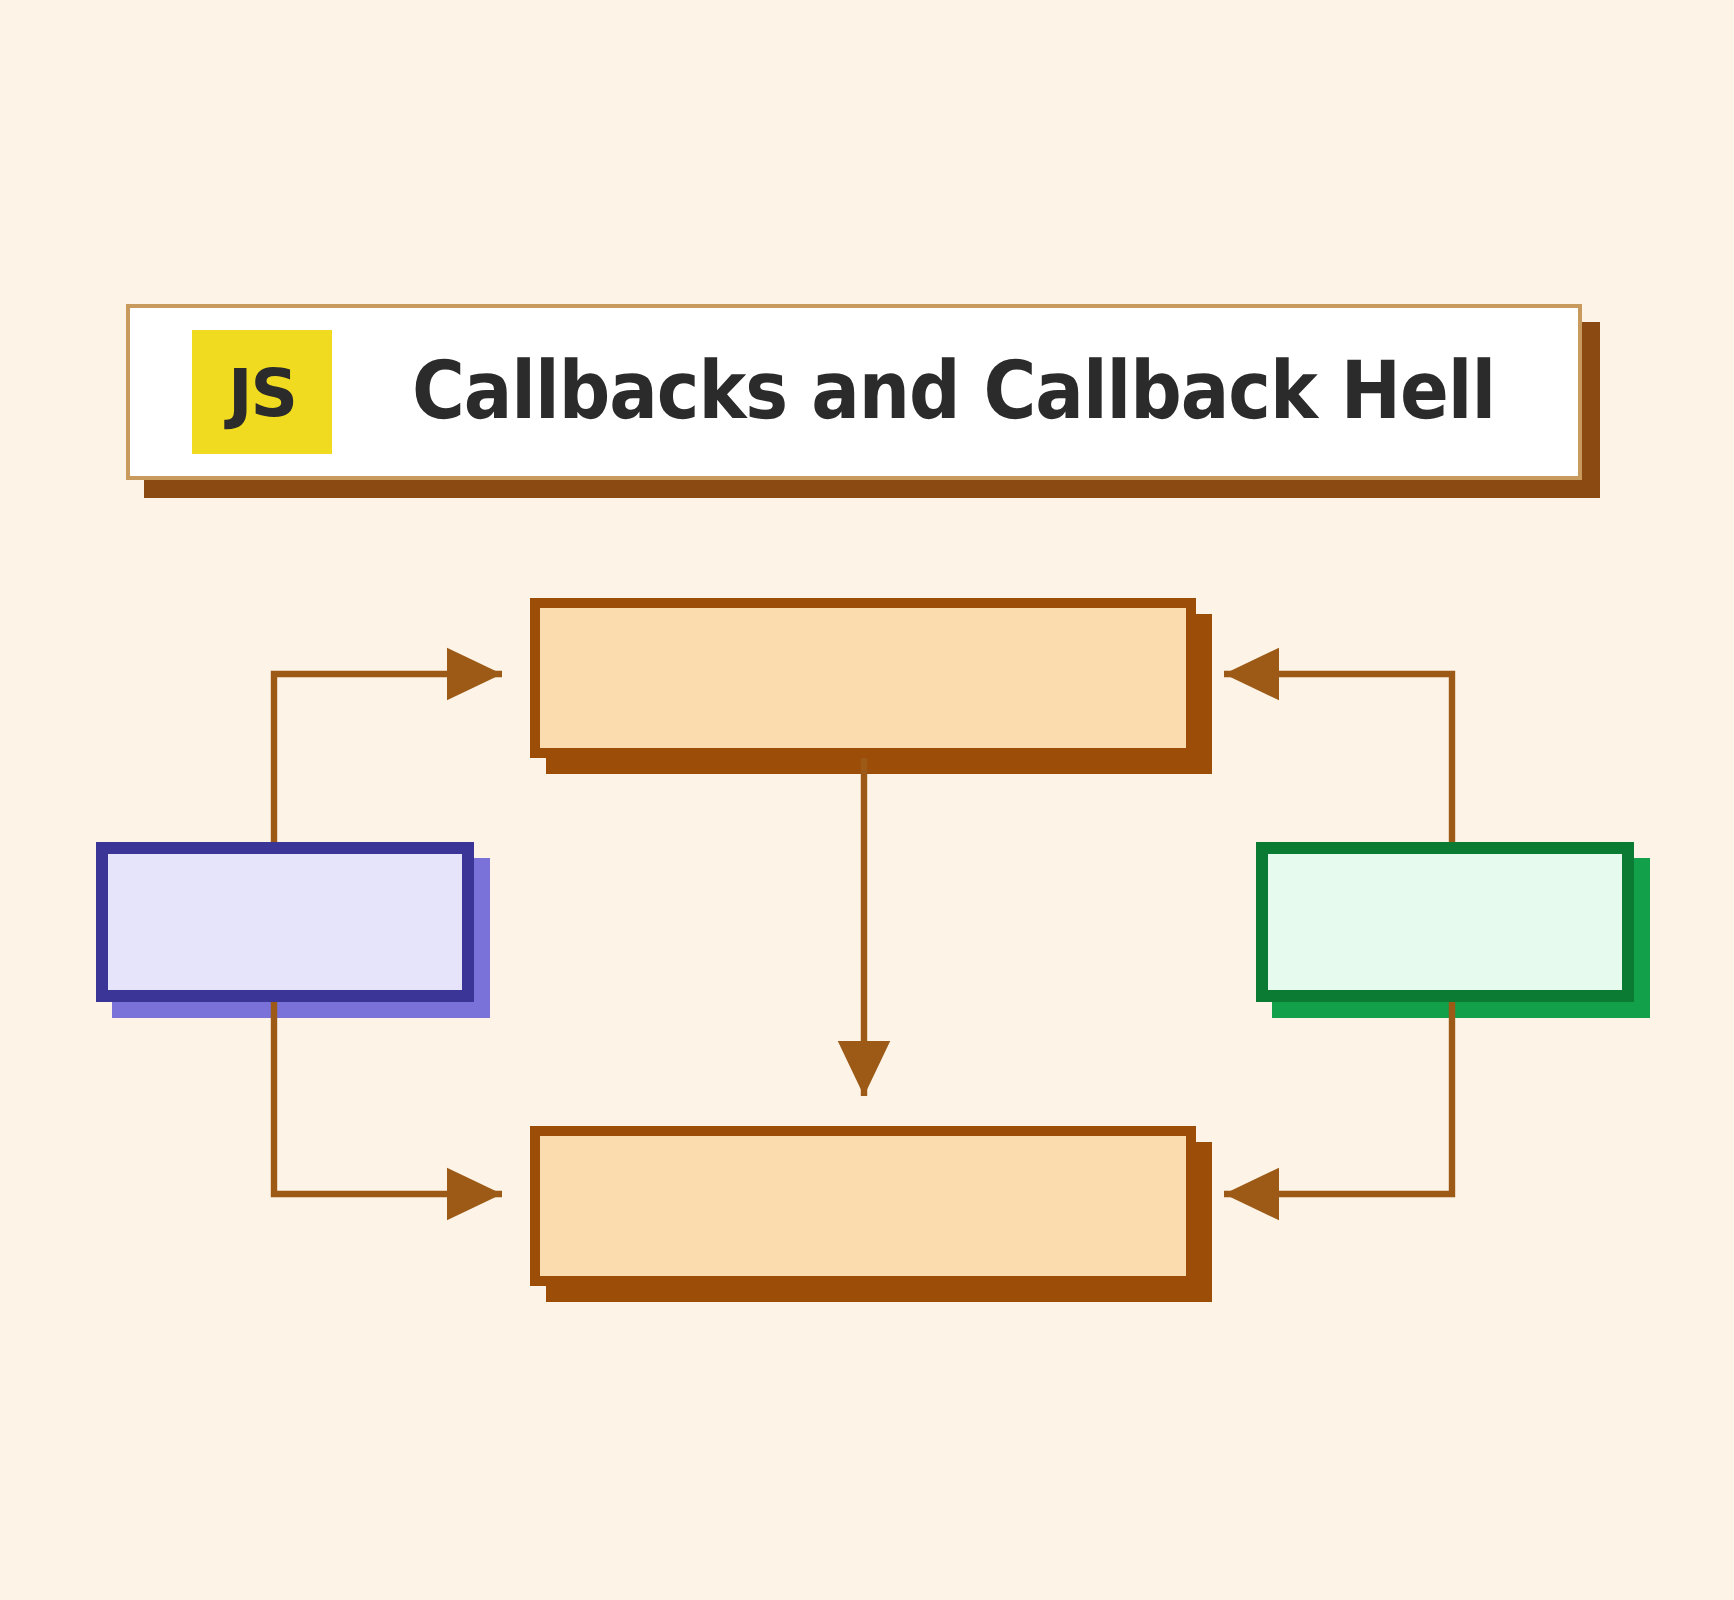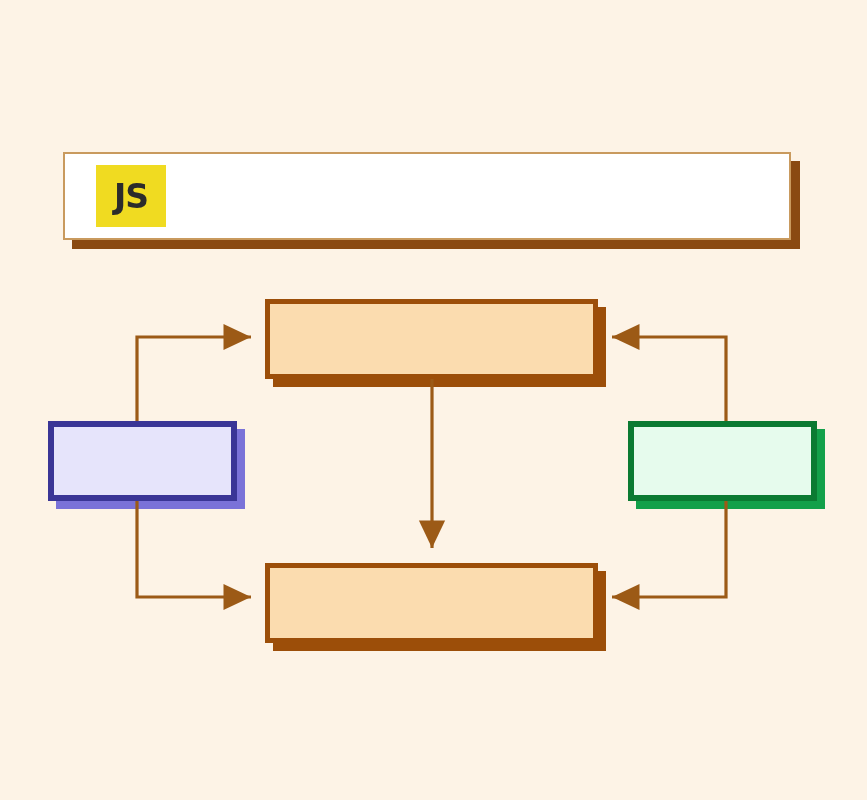--- a/index.html
+++ b/index.html
@@ -177,20 +177,21 @@
 <body>
 
 <div id="canvas">
 
   <div class="banner-wrap">
     <div class="banner-shadow"></div>
     <div class="banner">
       <div class="js-badge">
         <span class="js-badge-text">JS</span>
       </div>
+      <div class="banner-title">Callbacks and Callback Hell</div>
     </div>
   </div>
 
   <svg id="edges" viewBox="0 0 867 800" width="867" height="800">
     <defs>
       <marker id="arrow-r" markerWidth="9" markerHeight="9" refX="8.6" refY="4.5" orient="auto" markerUnits="strokeWidth">
         <path d="M0,0.4 L8.6,4.5 L0,8.6 z" fill="#9c5a16"></path>
       </marker>
       <marker id="arrow-l" markerWidth="9" markerHeight="9" refX="8.6" refY="4.5" orient="auto" markerUnits="strokeWidth">
         <path d="M0,0.4 L8.6,4.5 L0,8.6 z" fill="#9c5a16"></path>

